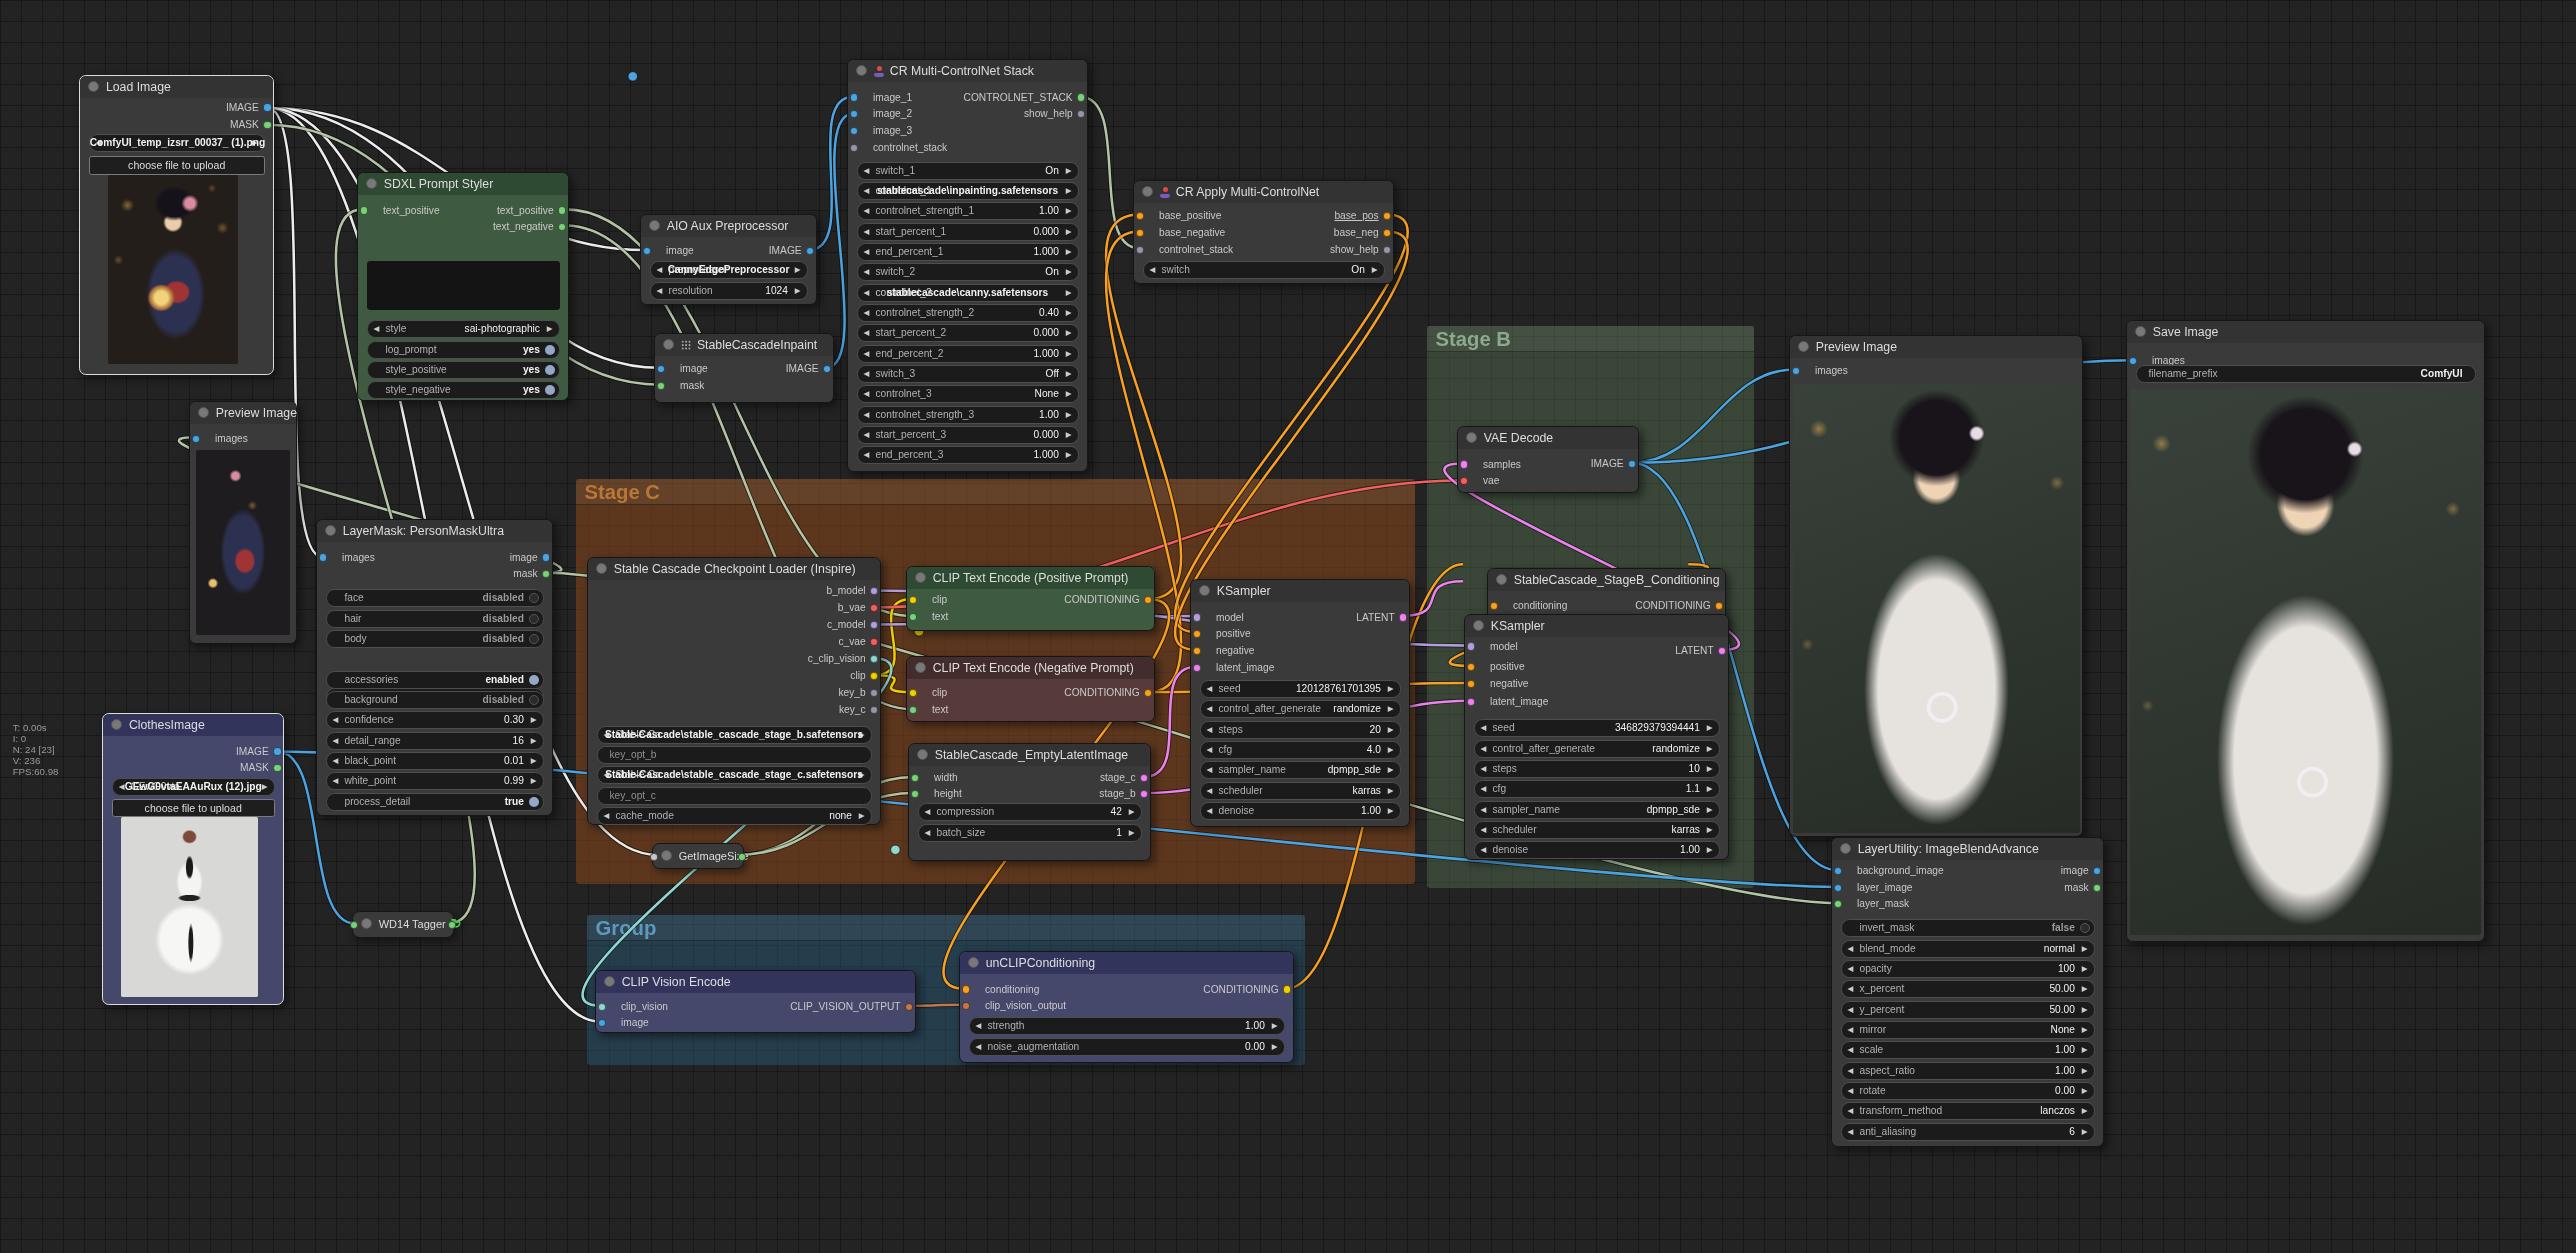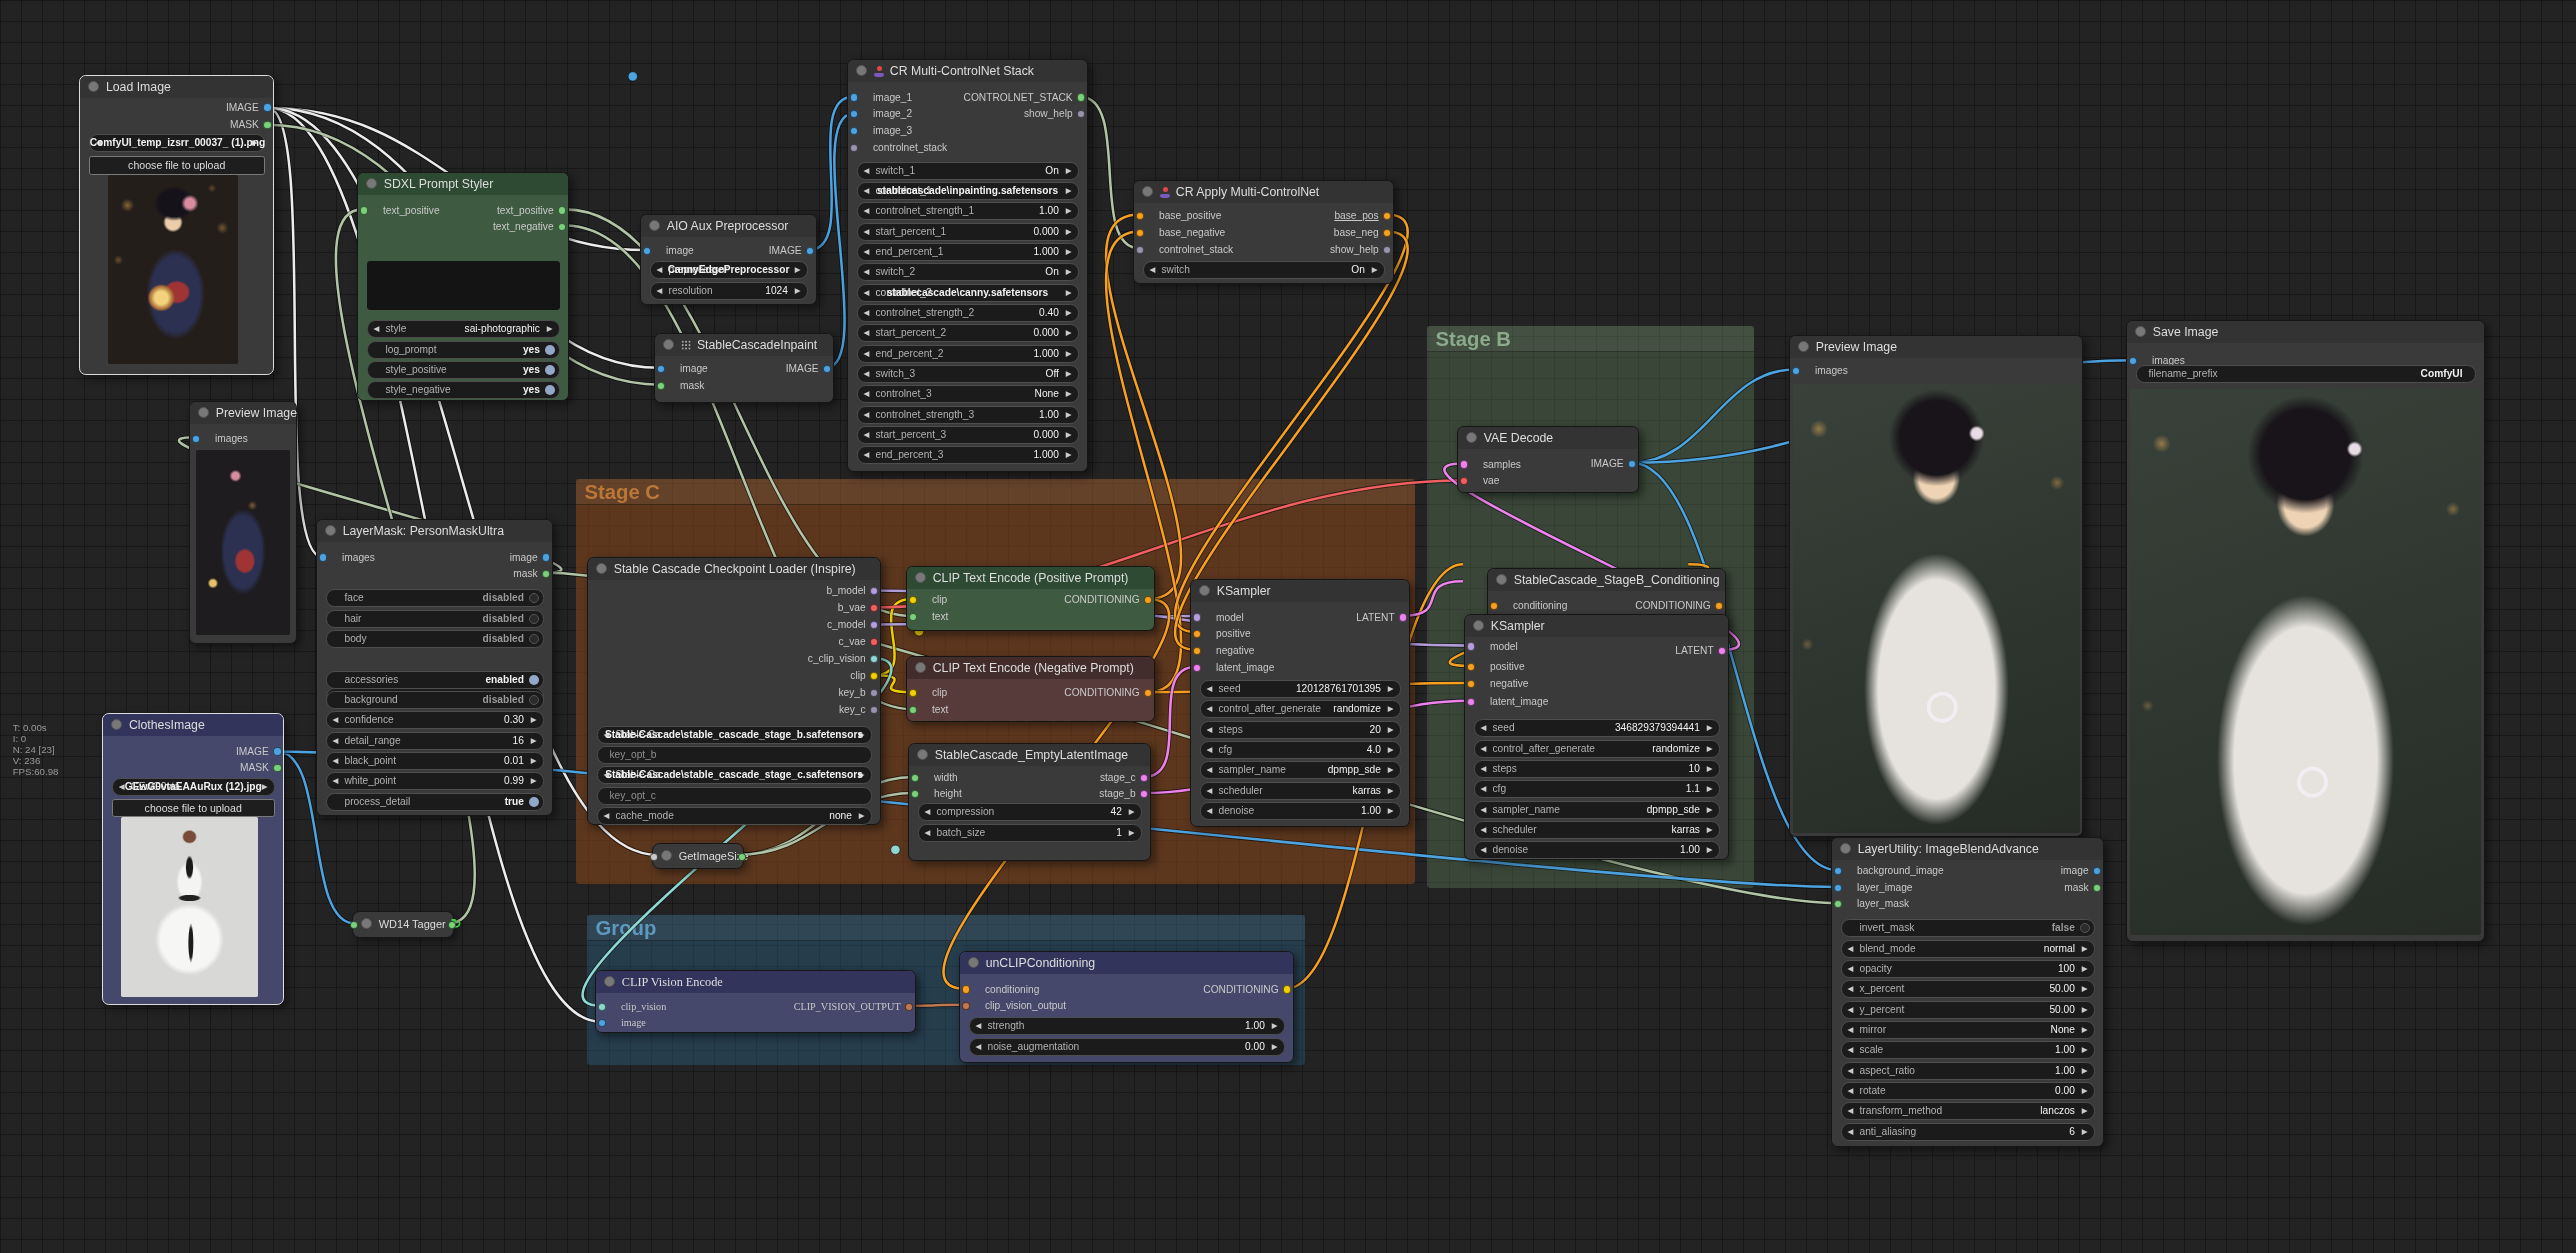--- a/index.html
+++ b/index.html
@@ -716,21 +716,21 @@
       <div class="port out" style="top: 47px;"><span class="pdot" style="background: rgb(121, 209, 121);"></span><span>MASK</span></div>
       <div class="widget" style="top: 64px;">
         <span class="w-al">◀</span>
         <span class="w-ar">▶</span>
         <span class="w-label ghost">GEwG0vta</span>
         <span class="w-value center">GEwG0vtaEAAuRux (12).jpg</span>
       </div>
       <div class="nbutton" style="top: 85px; height: 16px; line-height: 16px;">choose file to upload</div>
       <div class="nimg ph ph-dress" style="left: 18px; top: 103px; width: 137px; height: 180px;"></div>
     </div>
-    <div class="node theme-purple" style="left: 595px; top: 970px; width: 319px; height: 61px; font-family: Liberation Serif, serif;">
+    <div class="node theme-purple" style="left: 595px; top: 970px; width: 319px; height: 61px;">
       <div class="ntitle"><span class="tdot"></span><span>CLIP Vision Encode</span></div>
       <div class="port in" style="top: 29px;"><span class="pdot" style="background: rgb(143, 216, 210);"></span><span>clip_vision</span></div>
       <div class="port in" style="top: 45px;"><span class="pdot" style="background: rgb(77, 163, 224);"></span><span>image</span></div>
       <div class="port out" style="top: 29px;"><span class="pdot" style="background: rgb(193, 120, 79);"></span><span>CLIP_VISION_OUTPUT</span></div>
     </div>
     <div class="node theme-purple" style="left: 959px; top: 951px; width: 333px; height: 110px;">
       <div class="ntitle"><span class="tdot"></span><span>unCLIPConditioning</span></div>
       <div class="port in" style="top: 30.5px;"><span class="pdot" style="background: rgb(247, 160, 33);"></span><span>conditioning</span></div>
       <div class="port in" style="top: 47px;"><span class="pdot" style="background: rgb(193, 120, 79);"></span><span>clip_vision_output</span></div>
       <div class="port out" style="top: 30.5px;"><span class="pdot" style="background: rgb(240, 208, 0);"></span><span>CONDITIONING</span></div>

